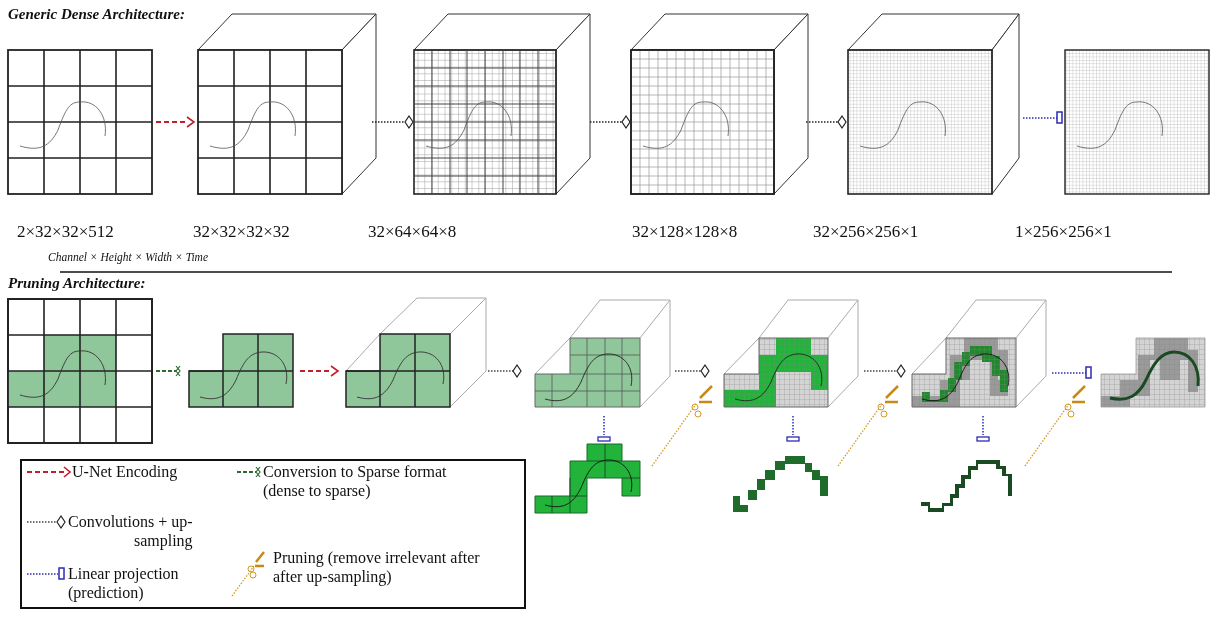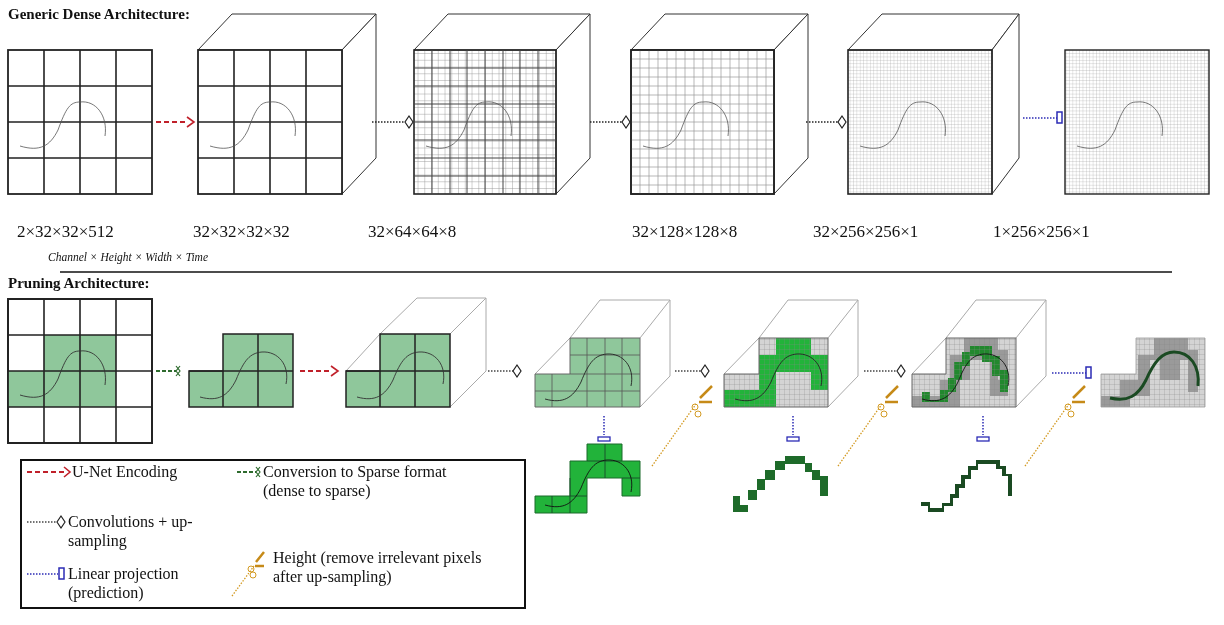--- a/index.html
+++ b/index.html
@@ -1,37 +1,37 @@
 <!DOCTYPE html>
 <html><head>
 <meta charset="utf-8">
 <style>
   html, body { margin: 0; padding: 0; background: #ffffff; }
   body { width: 1224px; height: 625px; position: relative; overflow: hidden;
          font-family: "Liberation Serif", "DejaVu Serif", serif; color: #111; }
   svg { position: absolute; left: 0; top: 0; }
-  .section-title { position: absolute; font-weight: bold; font-size: 15px; }
+  .section-title { position: absolute; font-weight: bold; font-style: italic; font-size: 15px; }
   .dim-label { position: absolute; font-size: 17px; white-space: nowrap; }
   .axis-label { position: absolute; font-size: 11.5px; font-style: italic; white-space: nowrap; margin-left: 36px; }
   .legend { position: absolute; left: 20px; top: 459px; width: 506px; height: 150px; border: 2px solid #111; box-sizing: border-box; }
   .legend-item { position: absolute; font-size: 16px; line-height: 19px; }
   .legend-text { white-space: pre-line; }
 </style>
 </head>
 <body>
 
 <div class="section-title" style="left:8px; top:6px;">Generic Dense Architecture:</div>
 <div class="section-title" style="left:8px; top:275px;">Pruning Architecture:</div>
 
 <div class="dim-label" style="left:17px; top:222px;">2×32×32×512</div>
 <div class="dim-label" style="left:193px; top:222px;">32×32×32×32</div>
 <div class="dim-label" style="left:368px; top:222px;text-align:right;">32×64×64×8</div>
 <div class="dim-label" style="left:632px; top:222px;">32×128×128×8</div>
 <div class="dim-label" style="left:813px; top:222px;">32×256×256×1</div>
-<div class="dim-label" style="left:993px; top:222px;text-align:right;">1×256×256×1</div>
+<div class="dim-label" style="left:1015px; top:222px;text-align:right;">1×256×256×1</div>
 <div class="axis-label" style="left:12px; top:251px;">Channel × Height × Width × Time</div>
 
 <svg width="1224" height="625" viewBox="0 0 1224 625">
   <defs>
     <pattern id="g8" width="6.75" height="6.75" patternUnits="userSpaceOnUse">
         <path d="M6.75 0V6.75H0" fill="none" stroke="#888" stroke-width="0.8"></path>
       </pattern>
     <pattern id="g16" width="3.375" height="3.375" patternUnits="userSpaceOnUse">
         <path d="M3.375 0V3.375H0" fill="none" stroke="#999" stroke-width="0.5"></path>
       </pattern>
@@ -252,18 +252,18 @@
     <path d="M256 562 L264 552 M255 566 L264 566" stroke="#c68a18" stroke-width="2.5"></path>
     <circle cx="251" cy="569" r="3" fill="none" stroke="#d39a22" stroke-width="1"></circle>
     <circle cx="253" cy="575" r="3" fill="none" stroke="#d39a22" stroke-width="1"></circle>
   </g>
 </svg>
 
 <div class="legend"></div>
 <div class="legend-item legend-text" style="left:72px; top:462px;">U-Net Encoding</div>
 <div class="legend-item legend-text" style="left:263px; top:462px;">Conversion to Sparse format
 (dense to sparse)</div>
-<div class="legend-item legend-text" style="left:68px; top:512px;">Convolutions + up-
+<div class="legend-item legend-text" style="left:68px; top:512px;text-align:right;">Convolutions + up-
 sampling</div>
 <div class="legend-item legend-text" style="left:68px; top:564px;">Linear projection
 (prediction)</div>
-<div class="legend-item legend-text" style="left:273px; top:548px;">Height (remove irrelevant pixels
+<div class="legend-item legend-text" style="left:273px; top:548px;">Pruning (remove irrelevant after
 after up-sampling)</div>
 
 </body></html>

